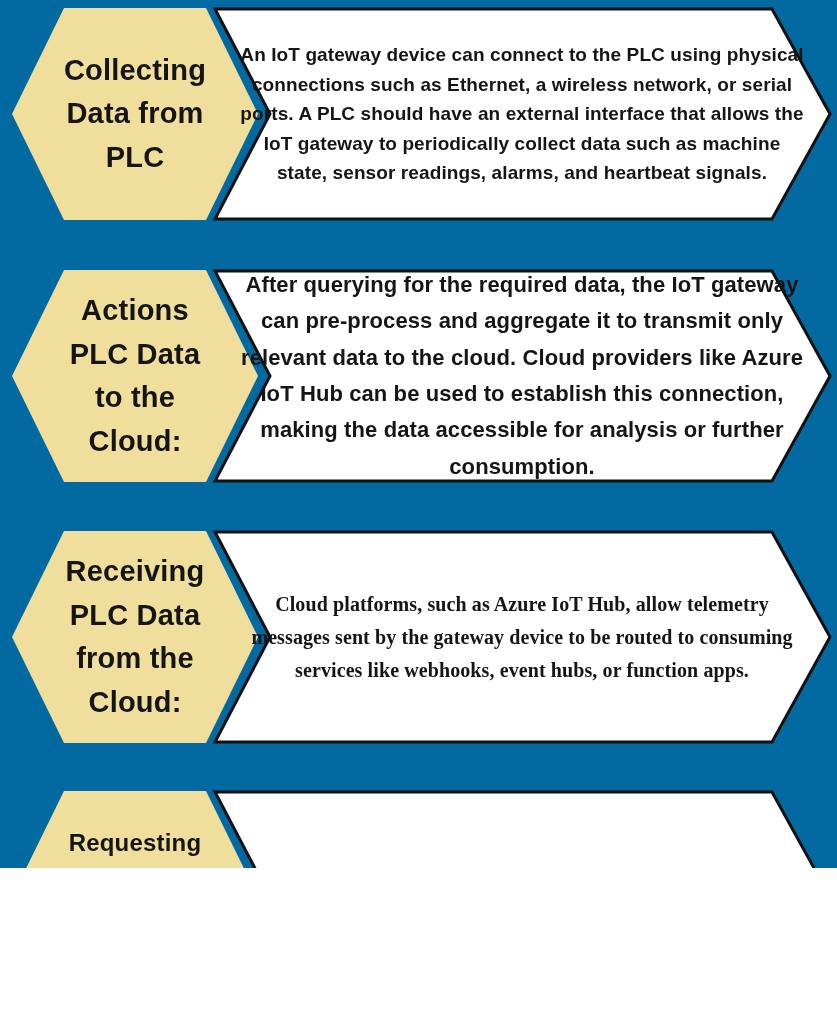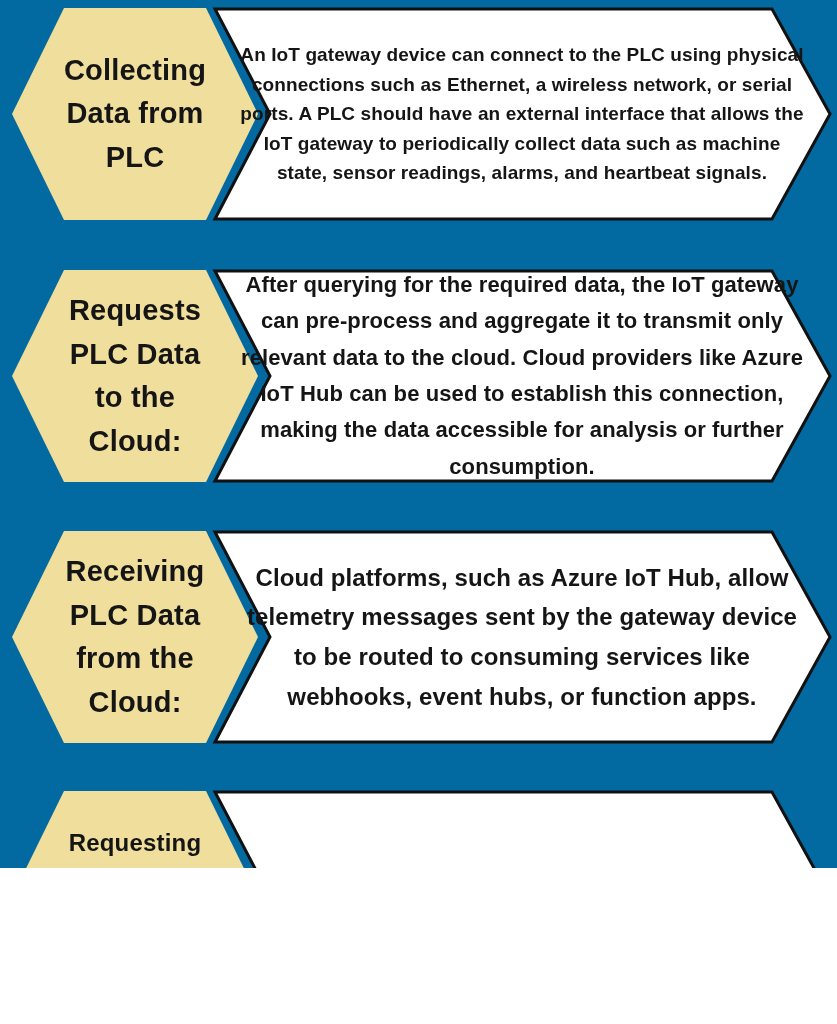--- a/index.html
+++ b/index.html
@@ -65,21 +65,21 @@
     display: flex;
     align-items: center;
     justify-content: center;
     text-align: center;
     font-weight: 700;
     color: #151515;
     letter-spacing: 0.1px;
   }
   .row-0 .banner-text { font-size: 19px;   line-height: 1.55; }
   .row-1 .banner-text { font-size: 22px; line-height: 1.65; }
-  .row-2 .banner-text { font-size: 24px;   line-height: 1.65; }
+  .row-2 .banner-text { font-size: 20px;   line-height: 1.65; font-family: Liberation Serif, serif; }
   .row-3 .banner-text { font-size: 20px;   line-height: 1.5;  }
 </style>
 </head>
 <body>
 
 <div class="page">
 
   <section class="flow-row row-0">
     <svg class="shapes" viewBox="0 0 837 216" preserveAspectRatio="none">
       <polygon class="hex-shape" points="12,108 64,2 206,2 258,108 206,214 64,214"></polygon>
@@ -89,21 +89,21 @@
 Data from
 PLC</div>
     <div class="banner-text">An IoT gateway device can connect to the PLC using physical connections such as Ethernet, a wireless network, or serial ports. A PLC should have an external interface that allows the IoT gateway to periodically collect data such as machine state, sensor readings, alarms, and heartbeat signals.</div>
   </section>
 
   <section class="flow-row row-1">
     <svg class="shapes" viewBox="0 0 837 216" preserveAspectRatio="none">
       <polygon class="hex-shape" points="12,108 64,2 206,2 258,108 206,214 64,214"></polygon>
       <polygon class="banner-shape" points="215,3 772,3 830,108 772,213 215,213 270,108"></polygon>
     </svg>
-    <div class="hex-title">Requests
+    <div class="hex-title">Actions
 PLC Data
 to the
 Cloud:</div>
     <div class="banner-text">After querying for the required data, the IoT gateway can pre-process and aggregate it to transmit only relevant data to the cloud. Cloud providers like Azure IoT Hub can be used to establish this connection, making the data accessible for analysis or further consumption.</div>
   </section>
 
   <section class="flow-row row-2">
     <svg class="shapes" viewBox="0 0 837 216" preserveAspectRatio="none">
       <polygon class="hex-shape" points="12,108 64,2 206,2 258,108 206,214 64,214"></polygon>
       <polygon class="banner-shape" points="215,3 772,3 830,108 772,213 215,213 270,108"></polygon>

